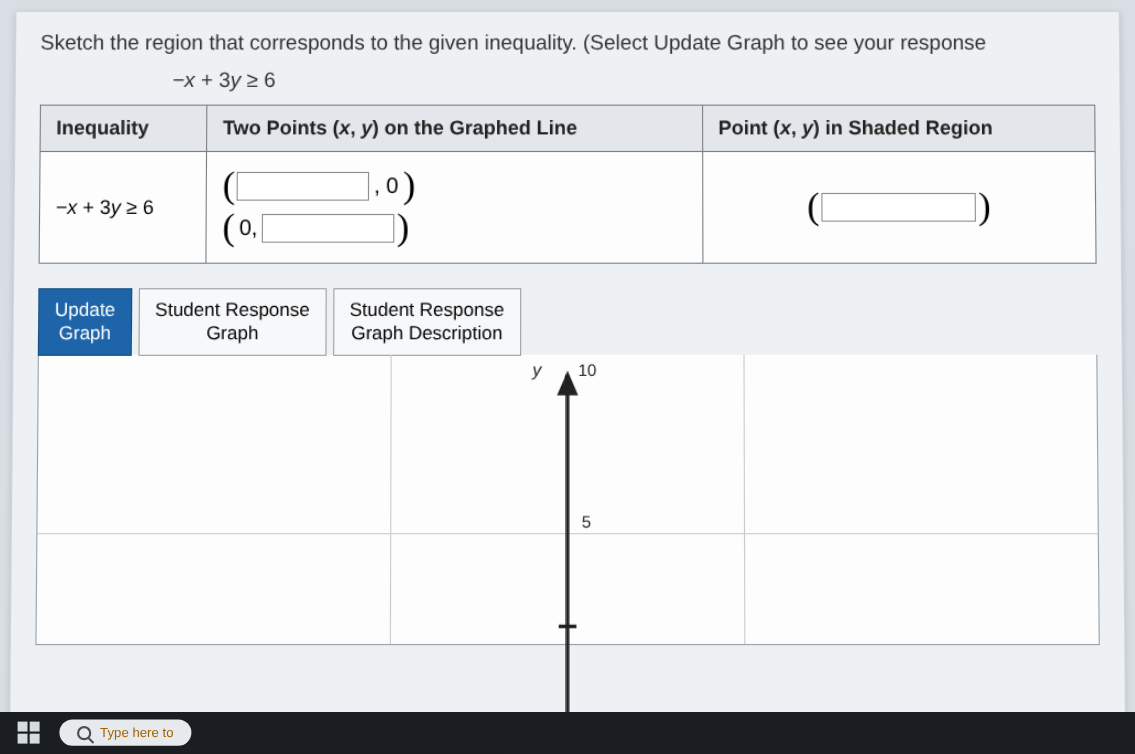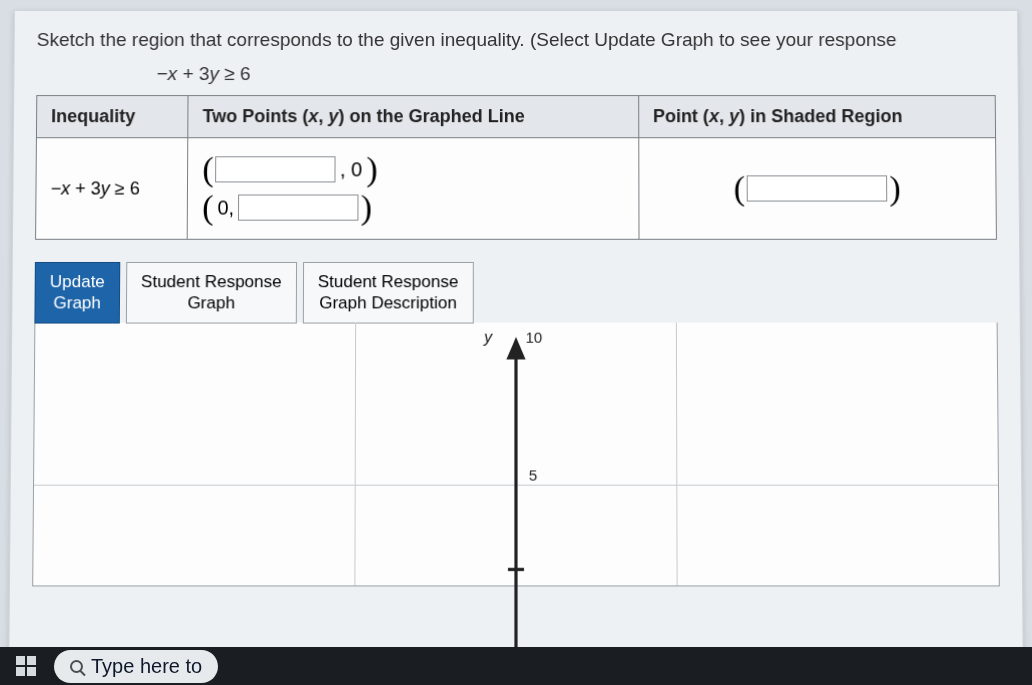--- a/index.html
+++ b/index.html
@@ -141,24 +141,24 @@
   .win-icon {
     width: 20px; height: 20px;
     display: grid;
     grid-template-columns: 1fr 1fr;
     grid-template-rows: 1fr 1fr;
     gap: 2px;
   }
   .win-icon span { background: #d6dbe0; }
   .search-pill {
     background: #e7eaed;
-    color: #0f172a;
+    color: #a16207;
     border-radius: 18px;
     padding: 5px 16px;
-    font-size: 20px;
+    font-size: 12px;
     display: flex;
     align-items: center;
     gap: 8px;
   }
   .search-glyph {
     width: 13px; height: 13px;
     border: 2px solid #4a4f55;
     border-radius: 50%;
     position: relative;
   }

